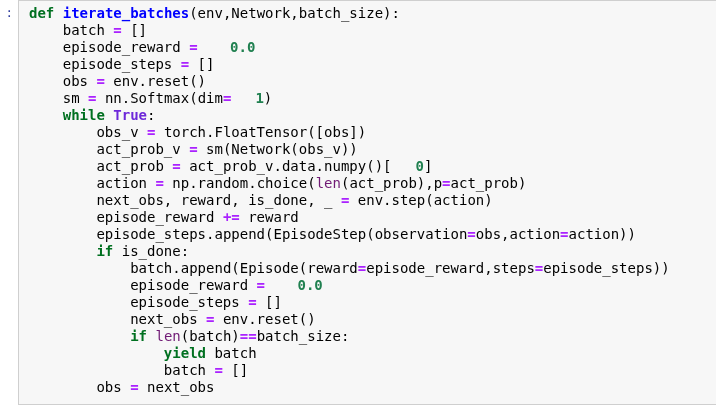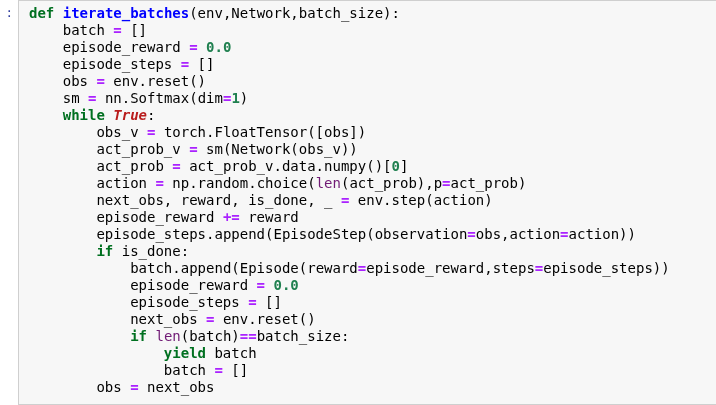--- a/index.html
+++ b/index.html
@@ -49,25 +49,25 @@
     line-height: 17px;
     white-space: pre;
     color: #000000;
     letter-spacing: 0px;
     tab-size: 4;
   }
   .line { display: block; height: 17px; white-space: pre; }
 
   
   .k  { color: #007020; font-weight: bold; }   
-  .kc { color: #b91c1c; font-weight: bold; font-style: italic; }   
+  .kc { color: #6d28d9; font-weight: bold; }   
   .fn { color: #0000ff; font-weight: bold; }   
   .nb { color: #701a75; }                      
   .op { color: #aa22ff; font-weight: bold; }   
-  .mi { color: #208050; font-weight: bold; }   
+  .mi { color: #208050; font-weight: bold; margin-left: 24px; }   
   .n  { color: #000000; }                      
   .p  { color: #000000; }                      
 </style>
 </head>
 <body>
 
 <div class="notebook-row">
   <div class="prompt-gutter">:</div>
   <div class="code-cell">
     <div class="code-area" id="code-area"><span class="line"><span class="k">def</span><span class="n"> </span><span class="fn">iterate_batches</span><span class="p">(</span><span class="n">env</span><span class="p">,</span><span class="n">Network</span><span class="p">,</span><span class="n">batch_size</span><span class="p">):</span></span><span class="line"><span class="n">    batch </span><span class="op">=</span><span class="n"> </span><span class="p">[]</span></span><span class="line"><span class="n">    episode_reward </span><span class="op">=</span><span class="n"> </span><span class="mi">0.0</span></span><span class="line"><span class="n">    episode_steps </span><span class="op">=</span><span class="n"> </span><span class="p">[]</span></span><span class="line"><span class="n">    obs </span><span class="op">=</span><span class="n"> env</span><span class="p">.</span><span class="n">reset</span><span class="p">()</span></span><span class="line"><span class="n">    sm </span><span class="op">=</span><span class="n"> nn</span><span class="p">.</span><span class="n">Softmax</span><span class="p">(</span><span class="n">dim</span><span class="op">=</span><span class="mi">1</span><span class="p">)</span></span><span class="line"><span class="n">    </span><span class="k">while</span><span class="n"> </span><span class="kc">True</span><span class="p">:</span></span><span class="line"><span class="n">        obs_v </span><span class="op">=</span><span class="n"> torch</span><span class="p">.</span><span class="n">FloatTensor</span><span class="p">([</span><span class="n">obs</span><span class="p">])</span></span><span class="line"><span class="n">        act_prob_v </span><span class="op">=</span><span class="n"> sm</span><span class="p">(</span><span class="n">Network</span><span class="p">(</span><span class="n">obs_v</span><span class="p">))</span></span><span class="line"><span class="n">        act_prob </span><span class="op">=</span><span class="n"> act_prob_v</span><span class="p">.</span><span class="n">data</span><span class="p">.</span><span class="n">numpy</span><span class="p">()[</span><span class="mi">0</span><span class="p">]</span></span><span class="line"><span class="n">        action </span><span class="op">=</span><span class="n"> np</span><span class="p">.</span><span class="n">random</span><span class="p">.</span><span class="n">choice</span><span class="p">(</span><span class="nb">len</span><span class="p">(</span><span class="n">act_prob</span><span class="p">),</span><span class="n">p</span><span class="op">=</span><span class="n">act_prob</span><span class="p">)</span></span><span class="line"><span class="n">        next_obs</span><span class="p">,</span><span class="n"> reward</span><span class="p">,</span><span class="n"> is_done</span><span class="p">,</span><span class="n"> _ </span><span class="op">=</span><span class="n"> env</span><span class="p">.</span><span class="n">step</span><span class="p">(</span><span class="n">action</span><span class="p">)</span></span><span class="line"><span class="n">        episode_reward </span><span class="op">+=</span><span class="n"> reward</span></span><span class="line"><span class="n">        episode_steps</span><span class="p">.</span><span class="n">append</span><span class="p">(</span><span class="n">EpisodeStep</span><span class="p">(</span><span class="n">observation</span><span class="op">=</span><span class="n">obs</span><span class="p">,</span><span class="n">action</span><span class="op">=</span><span class="n">action</span><span class="p">))</span></span><span class="line"><span class="n">        </span><span class="k">if</span><span class="n"> is_done</span><span class="p">:</span></span><span class="line"><span class="n">            batch</span><span class="p">.</span><span class="n">append</span><span class="p">(</span><span class="n">Episode</span><span class="p">(</span><span class="n">reward</span><span class="op">=</span><span class="n">episode_reward</span><span class="p">,</span><span class="n">steps</span><span class="op">=</span><span class="n">episode_steps</span><span class="p">))</span></span><span class="line"><span class="n">            episode_reward </span><span class="op">=</span><span class="n"> </span><span class="mi">0.0</span></span><span class="line"><span class="n">            episode_steps </span><span class="op">=</span><span class="n"> </span><span class="p">[]</span></span><span class="line"><span class="n">            next_obs </span><span class="op">=</span><span class="n"> env</span><span class="p">.</span><span class="n">reset</span><span class="p">()</span></span><span class="line"><span class="n">            </span><span class="k">if</span><span class="n"> </span><span class="nb">len</span><span class="p">(</span><span class="n">batch</span><span class="p">)</span><span class="op">==</span><span class="n">batch_size</span><span class="p">:</span></span><span class="line"><span class="n">                </span><span class="k">yield</span><span class="n"> batch</span></span><span class="line"><span class="n">                batch </span><span class="op">=</span><span class="n"> </span><span class="p">[]</span></span><span class="line"><span class="n">        obs </span><span class="op">=</span><span class="n"> next_obs</span></span></div>

